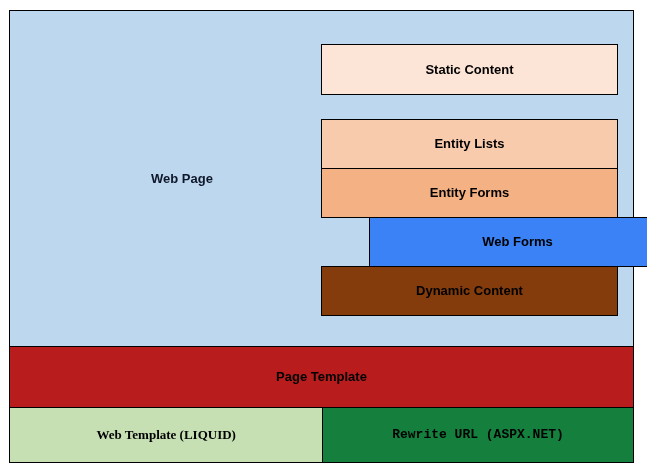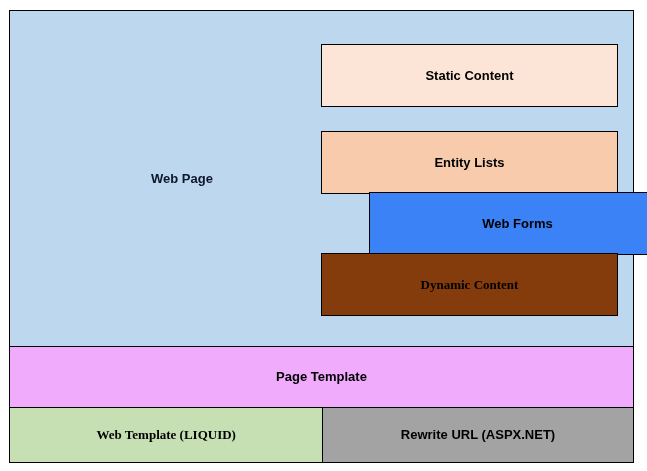--- a/index.html
+++ b/index.html
@@ -105,33 +105,36 @@
     <div class="web-page-label">Web Page</div>
   </div>
 
   <div class="stack">
     <div class="box" style="background-color: rgb(252, 228, 214);">
       <span>Static Content</span>
     </div>
     <div class="box" style="background-color: rgb(248, 203, 173); margin-top: 24px;">
       <span>Entity Lists</span>
     </div>
+    <div class="box" style="background-color: rgb(244, 177, 131);">
+      <span>Entity Forms</span>
+    </div>
     <div class="box" style="background-color: #3b82f6; margin-left: 48px;">
       <span>Web Forms</span>
     </div>
-    <div class="box" style="background-color: rgb(132, 60, 12); font-family: Liberation Serif, serif;">
+    <div class="box" style="background-color: rgb(132, 60, 12);">
       <span>Dynamic Content</span>
     </div>
   </div>
 
-  <div class="box page-template" style="background-color: #f0abfc;">
+  <div class="box page-template" style="background-color: #b91c1c;">
     <span>Page Template</span>
   </div>
 
   <div class="box web-template" style="background-color: rgb(198, 224, 180); font-family: Liberation Serif, serif;">
     <span>Web Template (LIQUID)</span>
   </div>
 
-  <div class="box rewrite-url" style="background-color: #a3a3a3;">
+  <div class="box rewrite-url" style="background-color: #15803d; font-family: Liberation Mono, monospace;">
     <span>Rewrite URL (ASPX.NET)</span>
   </div>
 
 </div>
 
 </body></html>

